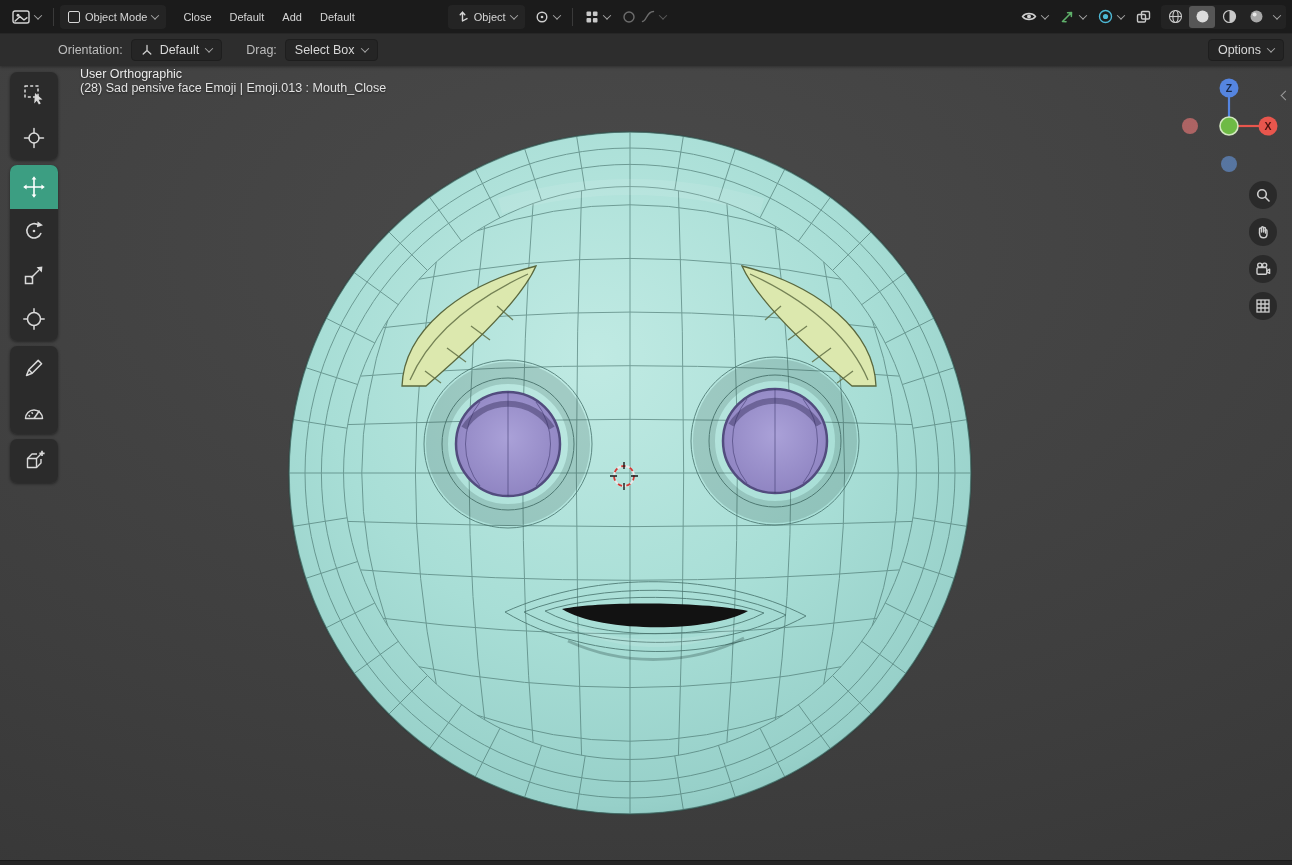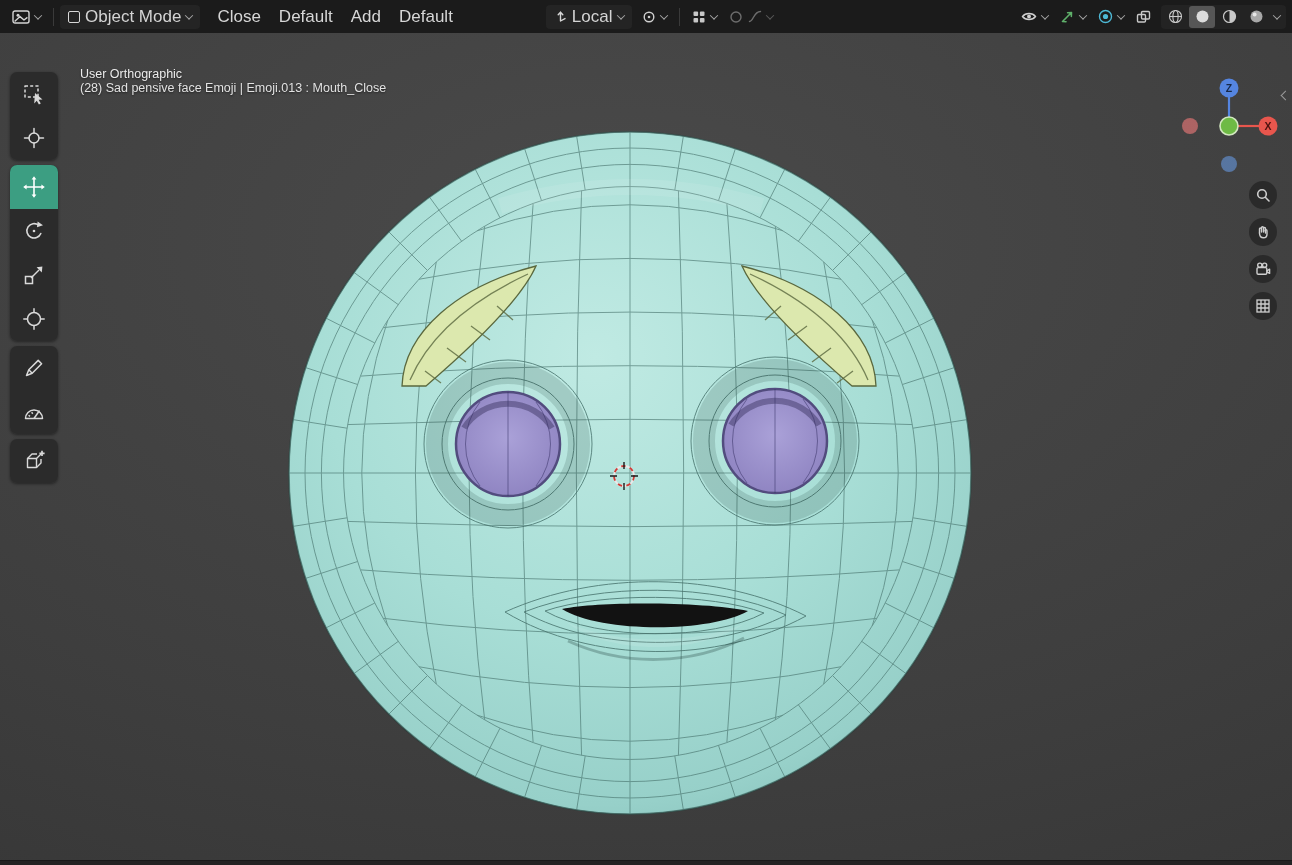--- a/index.html
+++ b/index.html
@@ -6,21 +6,21 @@
   html,body{width:1292px;height:865px;overflow:hidden;background:#303030}
   .app{position:relative;width:1292px;height:865px}
 
   
   .viewport{position:absolute;inset:0;background:
     radial-gradient(130% 115% at 48% 28%, #4a4a4a 0%, var(--viewport-bg) 52%, #373737 78%, #323232 100%)}
   #scene{position:absolute;left:0;top:0}
 
   
   .topbar{position:absolute;top:0;left:0;right:0;height:33px;background:var(--header-bg);
-    display:flex;align-items:center;padding:0 6px;z-index:20;color:#d4d4d4;font-size:17px}
+    display:flex;align-items:center;padding:0 6px;z-index:20;color:#d4d4d4;font-size:11px}
   .hbtn{display:flex;align-items:center;gap:5px;padding:3px 6px;border-radius:4px;cursor:pointer}
   .pill{background:#242424;height:24px;padding:0 8px}
   .vsep{width:1px;height:18px;background:#3a3a3a;margin:0 6px}
   .menus{display:flex;align-items:center;margin-left:8px}
   .menu{padding:4px 9px;border-radius:4px;cursor:pointer;color:#d6d6d6}
   .spacer{flex:1}
   .chev{width:6px;height:6px;border-right:1.4px solid #a5a5a5;border-bottom:1.4px solid #a5a5a5;
     transform:rotate(45deg) translate(-1px,-1px);display:inline-block;flex:none}
   .chev-left{width:7px;height:7px;border-left:1.6px solid #9a9a9a;border-bottom:1.6px solid #9a9a9a;
     transform:rotate(45deg);display:inline-block}
@@ -269,21 +269,21 @@
       <span class="menu">Close</span>
       <span class="menu">Default</span>
       <span class="menu">Add</span>
       <span class="menu">Default</span>
     </nav>
 
     <div class="hbtn pill" style="margin-left:84px">
       <svg width="13" height="13" viewBox="0 0 13 13" stroke="#d5d5d5" fill="none" stroke-width="1.4" stroke-linecap="round">
         <path d="M6.5 11 V2.2 M6.5 2.2 L4.2 4.8 M6.5 2.2 L8.8 4.8 M6.5 11 L11 8.6"></path>
       </svg>
-      <span>Local</span>
+      <span>Object</span>
       <span class="chev"></span>
     </div>
 
     <div class="hbtn" style="margin-left:4px">
       <svg width="14" height="14" viewBox="0 0 14 14" stroke="#cfcfcf" fill="none" stroke-width="1.4">
         <circle cx="7" cy="7" r="4.8"></circle>
           <circle cx="7" cy="7" r="1.3" fill="#cfcfcf" stroke="none"></circle>
       </svg>
       <span class="chev"></span>
     </div>
@@ -364,20 +364,40 @@
       <div class="shbtn">
         <svg width="15" height="15" viewBox="0 0 15 15">
           <circle cx="7.5" cy="7.5" r="6" fill="#a8a8a8"></circle>
           <circle cx="5.6" cy="5.4" r="2" fill="#e6e6e6"></circle>
         </svg>
       </div>
       <span class="chev"></span>
     </div>
   </header>
 
+  <div class="toolrow">
+    <span class="trlabel" style="margin-left:58px">Orientation:</span>
+    <div class="pill2">
+      <svg width="12" height="12" viewBox="0 0 12 12" stroke="#cfcfcf" fill="none" stroke-width="1.3" stroke-linecap="round">
+        <path d="M6 1.5 V6.5 M6 6.5 L2.2 10 M6 6.5 L9.8 10"></path>
+      </svg>
+      <span>Default</span>
+      <span class="chev"></span>
+    </div>
+    <span class="trlabel" style="margin-left:24px">Drag:</span>
+    <div class="pill2">
+      <span>Select Box</span>
+      <span class="chev"></span>
+    </div>
+    <div class="spacer"></div>
+    <div class="pill2" style="margin-right:8px">
+      <span>Options</span>
+      <span class="chev"></span>
+    </div>
+  </div>
 
   <div class="ltool">
     <div class="tgroup">
       <div class="tbtn">
         <svg width="24" height="24" viewBox="0 0 24 24" stroke="#d9d9d9" fill="none" stroke-width="1.5" stroke-linejoin="round">
           <rect x="3" y="4" width="13" height="11" stroke-dasharray="3 2.2"></rect>
           <path d="M13 11 L20.5 17.5 L16.6 17.8 L18.8 21.6 L16.9 22.6 L14.8 18.8 L12.2 21.4 Z" fill="#d9d9d9" stroke="none"></path>
         </svg>
       </div>
       <div class="tbtn">

